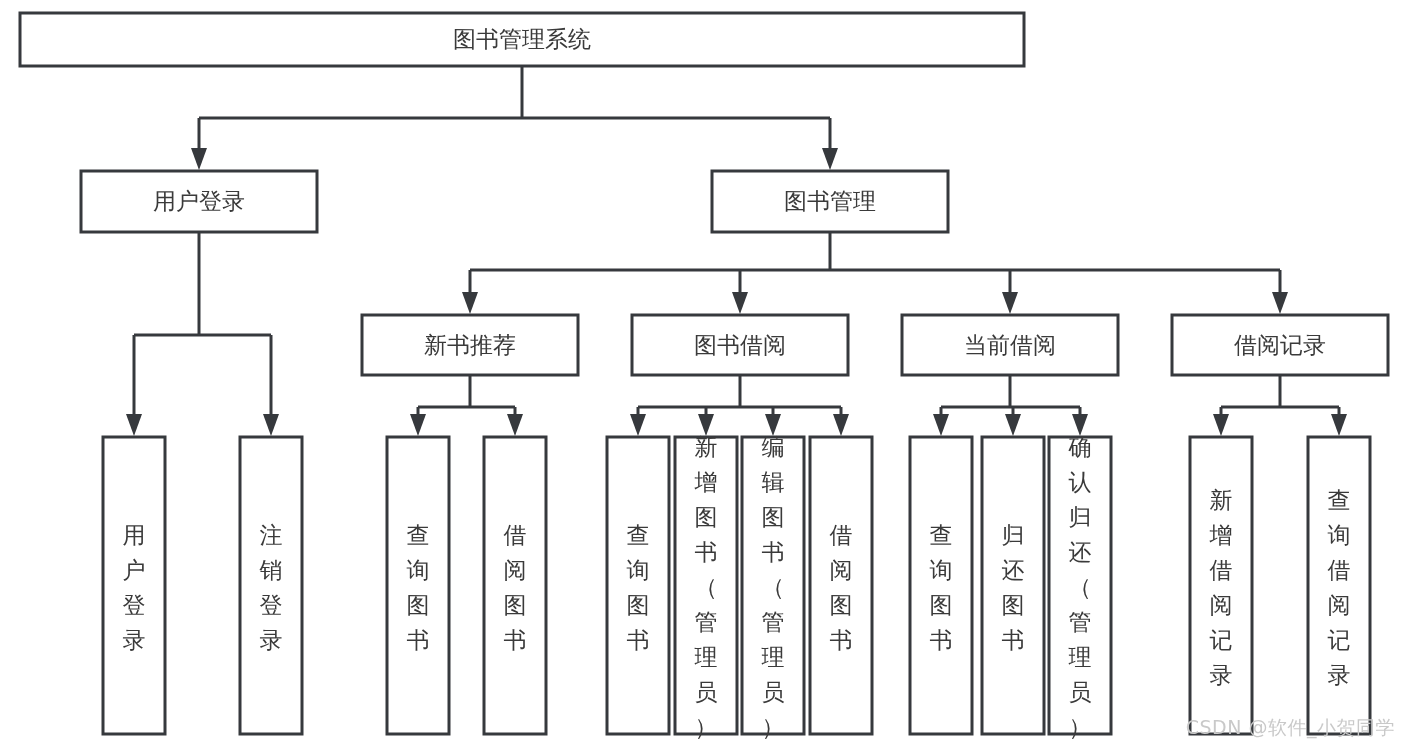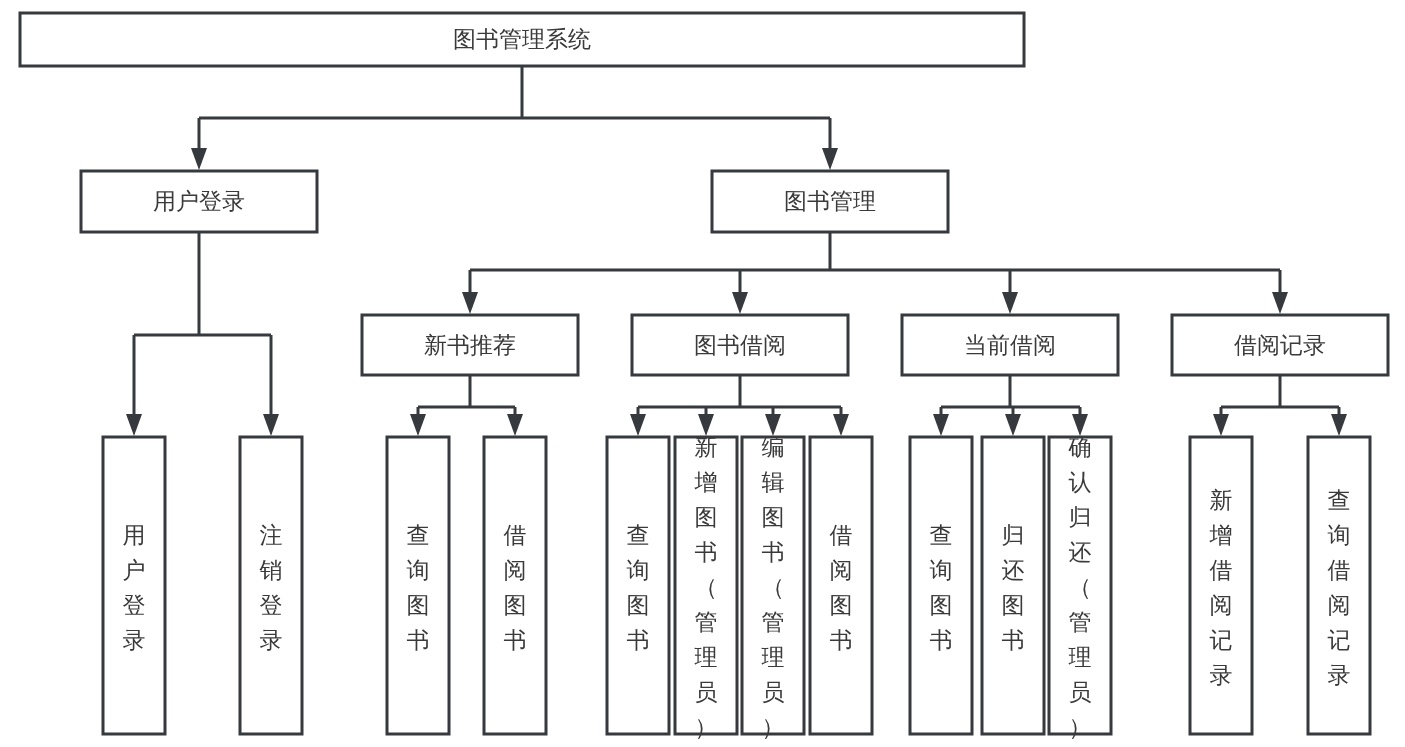--- a/index.html
+++ b/index.html
@@ -252,13 +252,14 @@
         <g>
           <rect x="1190" y="437" width="62" height="297" class="node-rect"></rect>
           <text x="1221" y="507.8" class="node-label-v"><tspan x="1221" dy="0">新</tspan><tspan x="1221" dy="35">增</tspan><tspan x="1221" dy="35">借</tspan><tspan x="1221" dy="35">阅</tspan><tspan x="1221" dy="35">记</tspan><tspan x="1221" dy="35">录</tspan></text>
         </g>
         <g>
           <rect x="1308" y="437" width="62" height="297" class="node-rect"></rect>
           <text x="1339" y="507.8" class="node-label-v"><tspan x="1339" dy="0">查</tspan><tspan x="1339" dy="35">询</tspan><tspan x="1339" dy="35">借</tspan><tspan x="1339" dy="35">阅</tspan><tspan x="1339" dy="35">记</tspan><tspan x="1339" dy="35">录</tspan></text>
         </g>
       </g>
   </svg>
+  <div class="watermark">CSDN @软件_小贺同学</div>
 </div>
 
 </body></html>

